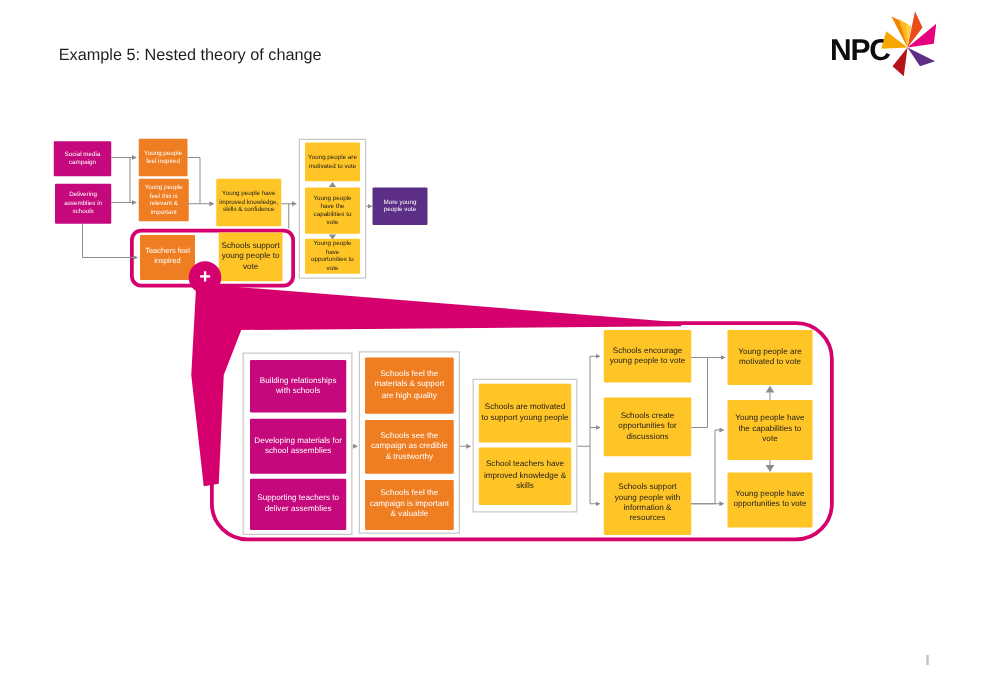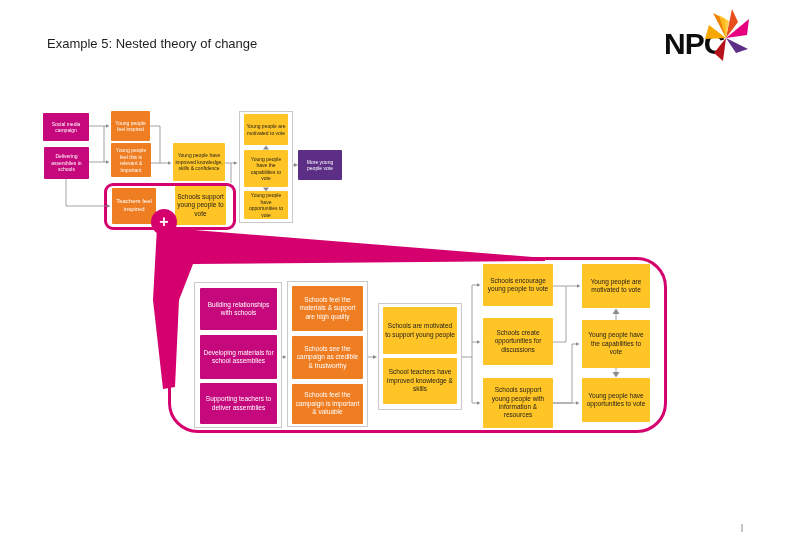--- a/index.html
+++ b/index.html
@@ -19,21 +19,21 @@
   .ctr{position:absolute;background:#ffffff;border:1px solid #c9c9c9;box-sizing:border-box;z-index:2;}
   .pinkrect{position:absolute;left:104px;top:183px;width:132px;height:47px;border:3px solid #d5006e;
             border-radius:9px;box-sizing:border-box;z-index:3;background:transparent;}
   .bigbox{position:absolute;left:168px;top:257px;width:499px;height:176px;border:3px solid #d5006e;
           border-radius:30px;box-sizing:border-box;background:#ffffff;z-index:1;}
   #funnel{position:absolute;left:0;top:0;z-index:2;pointer-events:none;}
   #wires{position:absolute;left:0;top:0;z-index:6;pointer-events:none;}
   .plus{position:absolute;left:151px;top:209px;width:26px;height:26px;border-radius:50%;
         background:#d5006e;color:#ffffff;display:flex;align-items:center;justify-content:center;
         font-size:16px;font-weight:bold;z-index:5;}
-  .logo{position:absolute;left:664px;top:27px;font-size:30px;font-weight:bold;color:#0d0d0d;
+  .logo{position:absolute;left:664px;top:27px;font-size:24px;font-weight:bold;color:#0d0d0d;
         letter-spacing:-1px;z-index:3;}
   .burst{position:absolute;left:705px;top:9px;z-index:3;}
   .artifact{position:absolute;left:741px;top:524px;width:2px;height:8px;background:#c4c4c4;z-index:3;}
 </style>
 </head>
 <body>
 
 <div id="slide">
 
   <div class="title">Example 5: Nested theory of change</div>

